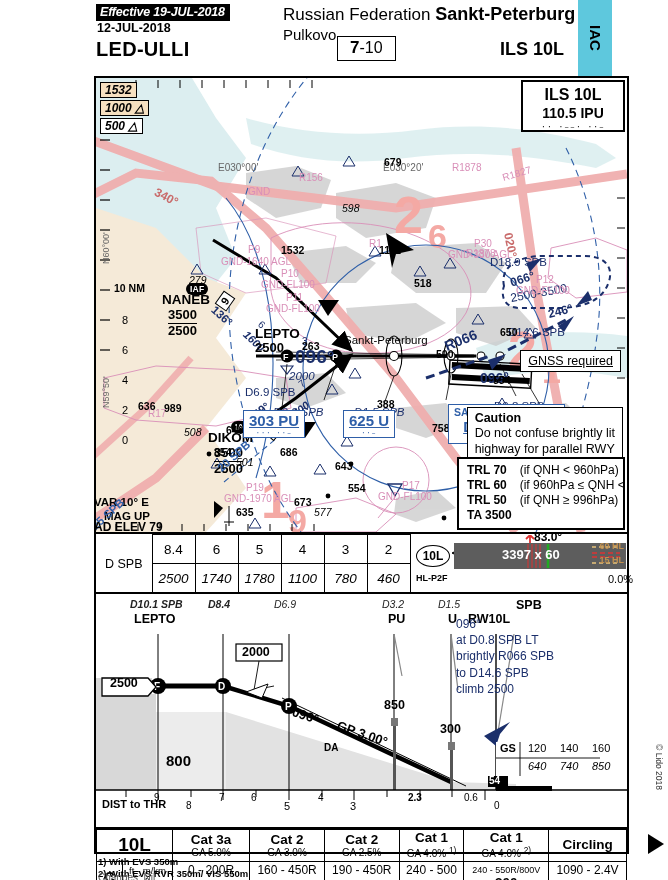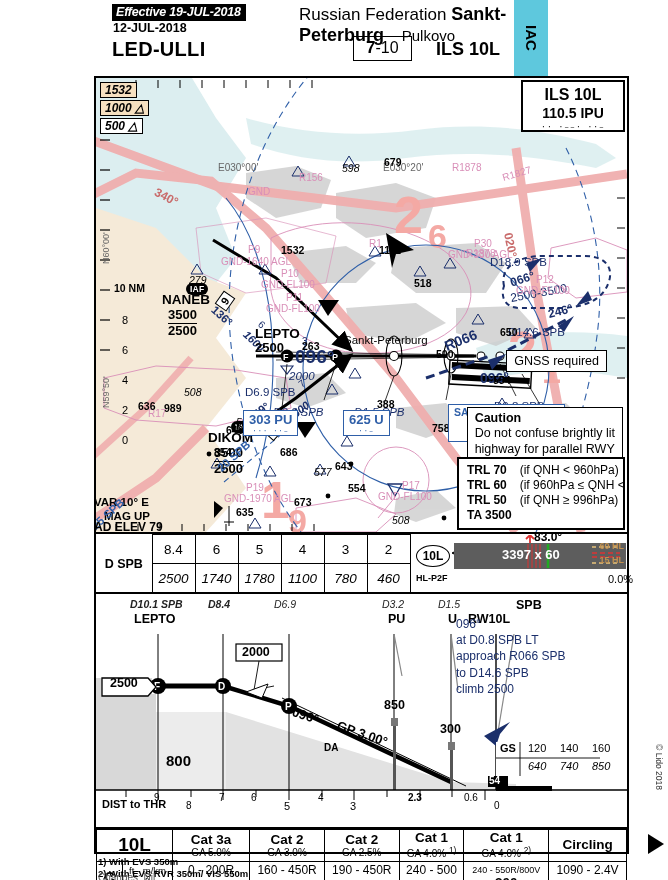--- a/index.html
+++ b/index.html
@@ -7,39 +7,39 @@
   body {
     width:668px; height:880px; position:relative;
     font-family:"Liberation Sans", sans-serif;
     color:#000; overflow:hidden;
   }
   #chart { position:absolute; left:0; top:0; width:668px; height:880px; }
   .bold { font-weight:bold; }
   .ital { font-style:italic; }
 
   
-  #header { position:absolute; left:16px; top:0; width:532px; height:76px; background:#fff; }
+  #header { position:absolute; left:0; top:0; width:612px; height:76px; background:#fff; }
   #iac-tab {
     position:absolute; right:0; top:0; width:34px; height:76px;
     background:#5ec8dd; color:#000; font-weight:bold; font-size:15px;
   }
   #iac-tab span {
     position:absolute; left:50%; top:50%;
     transform:translate(-50%,-50%) rotate(90deg); white-space:nowrap;
   }
   #eff-box {
     position:absolute; left:96px; top:4px;
     background:#000; color:#fff; font-style:italic; font-weight:bold;
     font-size:12.5px; padding:1px 5px 2px 4px; letter-spacing:-0.2px;
   }
   #eff-date { position:absolute; left:97px; top:21px; font-weight:bold; font-size:12.5px; }
   #ident { position:absolute; left:96px; top:38px; font-weight:bold; font-size:20px; letter-spacing:0.3px; }
   #fed { position:absolute; left:283px; top:4px; font-size:17px; }
   #fed b { font-size:18px; }
-  #fed .pk { font-size:15px;margin-left:13px; }
+  #fed .pk { font-size:15px; }
   #idx-box {
     position:absolute; left:337px; top:36px; border:1.4px solid #000;
     padding:1px 12px 2px 12px; font-size:16px;
   }
   #idx-box b { font-size:17px; }
   #proc { position:absolute; right:48px; top:39px; font-weight:bold; font-size:18px; }
 
   
   #frame { position:absolute; left:94px; top:76px; width:535px; height:778px; border:2px solid #000; }
 
@@ -68,21 +68,21 @@
 
   
   .altkey { position:absolute; border:1.2px solid #000; background:#fff; font-style:italic; font-weight:bold; font-size:12px; padding:0px 4px; z-index:25;}
   #ak1 { left:4px; top:4px; background:#f6e0c0; }
   #ak2 { left:4px; top:22px; background:#f6e0c0; }
   #ak3 { left:4px; top:40px; background:#fff; }
 
   
   .notebox { position:absolute; border:1.6px solid #000; background:#fff; z-index:30; font-size:12.5px; padding:3px 7px; }
   #rnav-note { right:6px; top:223px; line-height:1.25; }
-  #gnss-note { right:20px; top:272px; }
+  #gnss-note { right:6px; top:272px;text-decoration:underline; }
   #caution-note { right:4px; top:329px; line-height:1.22; }
   #caution-note .ch { font-weight:bold; }
 
   
   #trl-box { position:absolute; right:2px; bottom:2px; width:168px; border:2.5px solid #000; background:#fff; z-index:31; padding:4px 6px 5px 8px; }
   #trl-box table { border-collapse:collapse; }
   #trl-box td { font-size:12px; padding:0 0 1px 0; white-space:nowrap; }
   #trl-box td.lbl { font-weight:bold; padding-right:8px; }
 
   
@@ -91,34 +91,34 @@
   .grey { color:#666; }
 
   .wpname { font-weight:bold; font-size:13.5px; }
   .wpalt  { font-weight:bold; font-size:13px; }
   .iaf {
     display:inline-block; background:#000; color:#fff; font-weight:bold;
     font-size:8.5px; border-radius:7px; padding:1px 4px; letter-spacing:0.2px;
   }
   .dme { font-size:11.5px; color:#1b2f6b; }
   .dmei { font-size:11.5px; font-style:italic; color:#1b2f6b; }
-  .spot { font-size:10.5px; font-style:italic; }
+  .spot { font-size:10.5px; font-style:italic;margin-top:40px; }
   .spotb { font-size:10.5px; font-weight:bold; }
   .restr { color:#d98fb8; font-size:10px; }
 
   
   .navbox { position:absolute; border:1.3px solid #2f5fa8; background:#fff; color:#2f5fa8; text-align:center; padding:1px 5px 0 5px; z-index:20;}
-  .navbox .nm { font-weight:bold; font-size:13px; }
+  .navbox .nm { font-weight:bold; font-size:15px;text-decoration:underline; }
   .navbox .ms { font-size:7px; letter-spacing:1px; font-family:"Liberation Mono", monospace; }
 
   
   #dtable { position:absolute; left:0; top:454px; width:531px; height:60px; border-top:2px solid #000; }
   #dt { position:absolute; left:0; top:0; border-collapse:collapse; }
   #dt td { border:1px solid #000; text-align:center; font-size:13.5px; height:29px; }
-  #dt td.hdr { border:none; font-weight:bold; font-size:12.5px; width:56px; }
+  #dt td.hdr { border:none; font-weight:normal; font-size:12.5px; width:56px; }
   #dt td.num { width:43px; font-weight:normal; }
   #dt td.alt { font-style:italic; }
 
   
   #rwystrip { position:absolute; left:320px; top:1px; width:210px; height:58px; }
   #rwcircle {
     position:absolute; left:0px; top:10px; width:34px; height:22px;
     border:1.6px solid #000; border-radius:50%; text-align:center;
     font-weight:bold; font-size:12px; line-height:20px; background:#fff;
   }
@@ -754,21 +754,21 @@
       <div class="pf" style="left:188px; top:206px; font-size:11px;">5</div>
       <div class="pf" style="left:222px; top:198px; font-size:10px;">4</div>
       <div class="pf" style="left:254px; top:206px; font-size:11px;">3</div>
       <div class="pf bold" style="left:312px; top:198px; font-size:10px;">2.3</div>
       <div class="pf" style="left:368px; top:198px; font-size:10px;">0.6</div>
       <div class="pf" style="left:398px; top:206px; font-size:10px;">0</div>
 
       <div class="mapnote">
         <div>096°</div>
         <div>at D0.8 SPB LT</div>
-        <div>approach R066 SPB</div>
+        <div>brightly R066 SPB</div>
         <div>to D14.6 SPB</div>
         <div>climb 2500</div>
       </div>
 
       <div class="pf" style="left:404px; top:148px; font-weight:bold; font-size:11px;">GS</div>
       <div class="pf" style="left:432px; top:148px; font-size:11px;">120</div>
       <div class="pf" style="left:464px; top:148px; font-size:11px;">140</div>
       <div class="pf" style="left:496px; top:148px; font-size:11px;">160</div>
       <div class="pf ital" style="left:432px; top:166px; font-size:11px;">640</div>
       <div class="pf ital" style="left:464px; top:166px; font-size:11px;">740</div>

